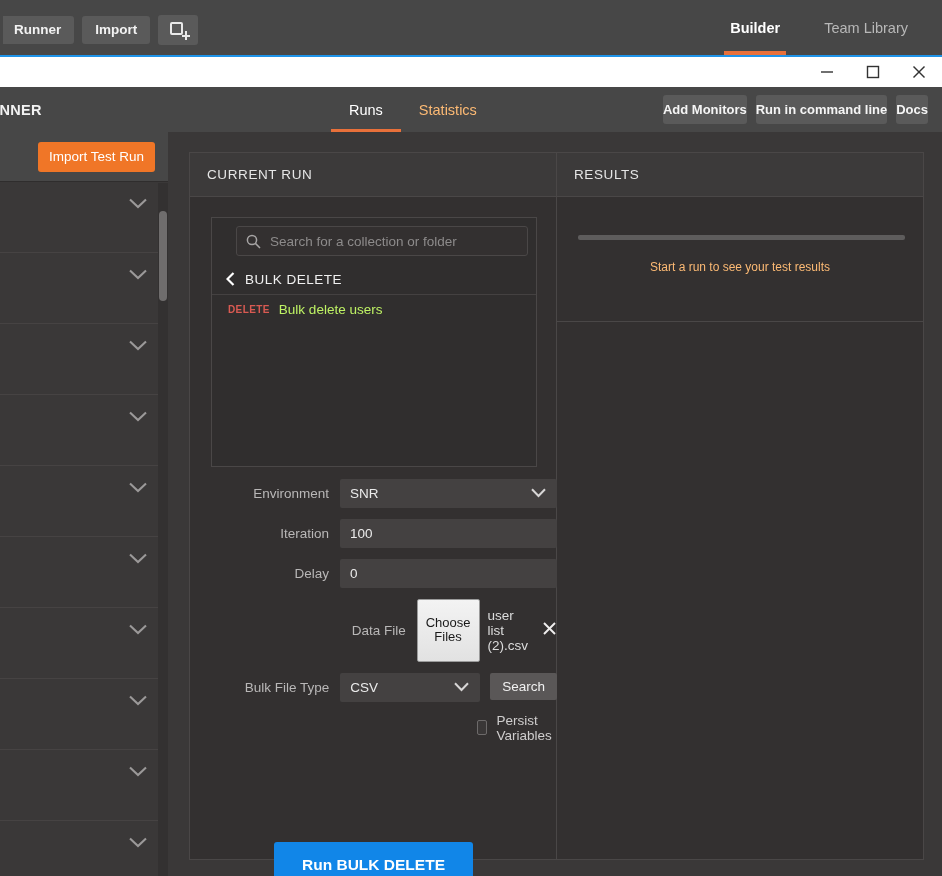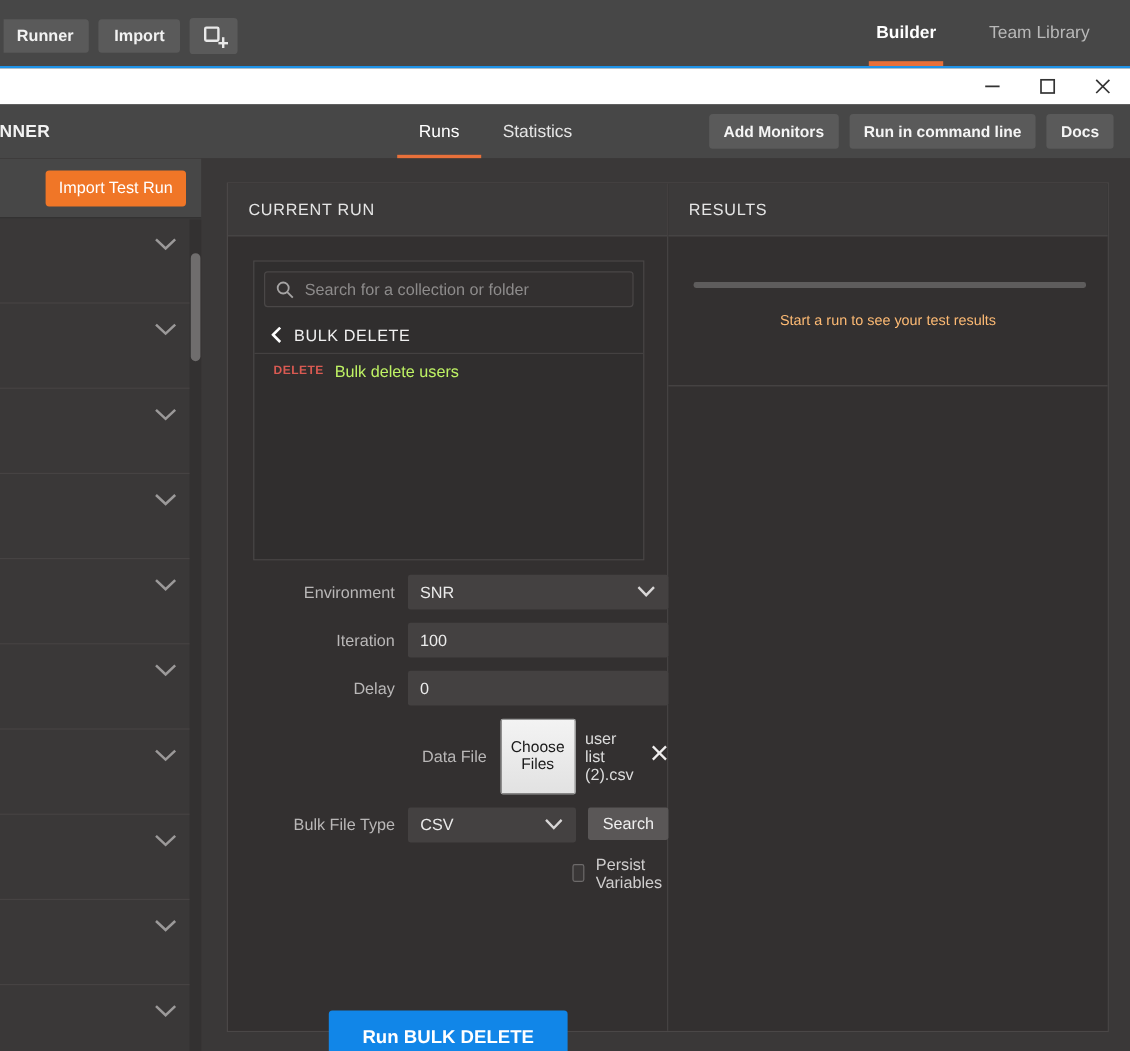--- a/index.html
+++ b/index.html
@@ -60,31 +60,31 @@
     position: absolute; left: 0; top: 87px; width: 942px; height: 45px;
     background: #474747;
   }
   .runner-title {
     position: absolute; left: -22px; top: 0; height: 45px; display: flex; align-items: center;
     font-size: 14.5px; font-weight: bold; color: #f2f2f2; letter-spacing: .3px;
   }
   .runner-tabs { position: absolute; left: 331px; top: 0; height: 45px; display: flex; }
   .r-tab {
     position: relative; height: 45px; display: flex; align-items: center; padding: 0 18px;
-    font-size: 14.5px; color: #e5e5e5; cursor: pointer;
+    font-size: 14.5px; color: #fdba74; cursor: pointer;
   }
   .r-tab.active { color: #ffffff; }
   .r-tab.active::after {
     content: ""; position: absolute; left: 0; right: 0; bottom: 0; height: 3px; background: #e8703a;
   }
   .runner-actions { position: absolute; right: 14px; top: 0; height: 45px; display: flex; align-items: center; gap: 9px; }
   .ra-btn {
     background: #5a5a5a; color: #f5f5f5; border: none; border-radius: 3px;
     font-family: "Liberation Sans", sans-serif; font-size: 13px; font-weight: bold;
-    padding: 8px 12px; line-height: 1; cursor: pointer;
+    padding: 8px 0; line-height: 1; cursor: pointer;
   }
 
   
   .sidebar {
     position: absolute; left: 0; top: 132px; width: 168px; height: 744px;
     background: #3a3838; overflow: hidden;
   }
   .sidebar-top {
     position: relative; height: 50px; background: #474747; border-bottom: 1px solid #2f2d2d;
   }
@@ -127,21 +127,21 @@
 
   
   .picker {
     position: absolute; left: 21px; top: 20px; width: 326px; height: 250px;
     border: 1px solid #4a4747; background: #302e2e;
   }
   .search-wrap { padding: 8px; }
   .search-box {
     display: flex; align-items: center; gap: 9px;
     height: 30px; border: 1px solid #4a4747; border-radius: 3px;
-    background: #333030; padding: 0 9px;
+    background: #333030; padding: 0 9px; margin-left: 16px;
   }
   .search-input {
     flex: 1; background: transparent; border: none; outline: none;
     color: #cfcfcf; font-family: "Liberation Sans", sans-serif; font-size: 13.5px;
   }
   .search-input::placeholder { color: #8d8b8b; }
   .crumb {
     display: flex; align-items: center; gap: 10px; height: 30px; padding: 0 14px;
     color: #f0f0f0; font-size: 13.5px; letter-spacing: .5px; cursor: pointer;
   }

